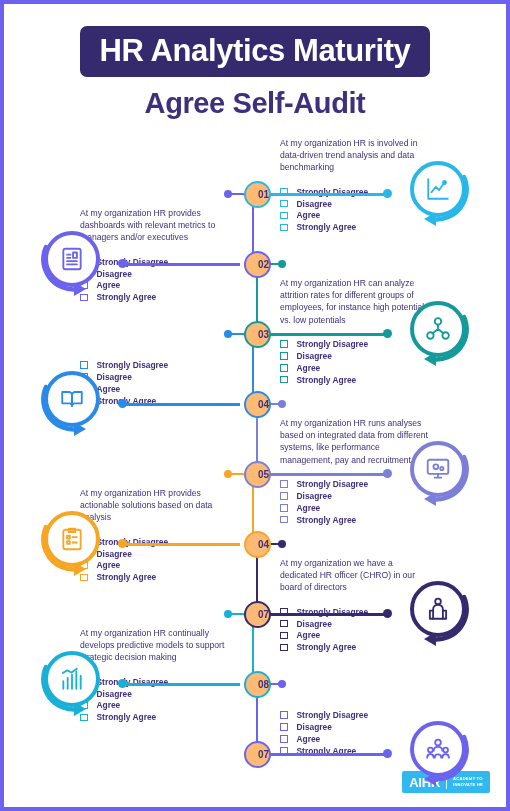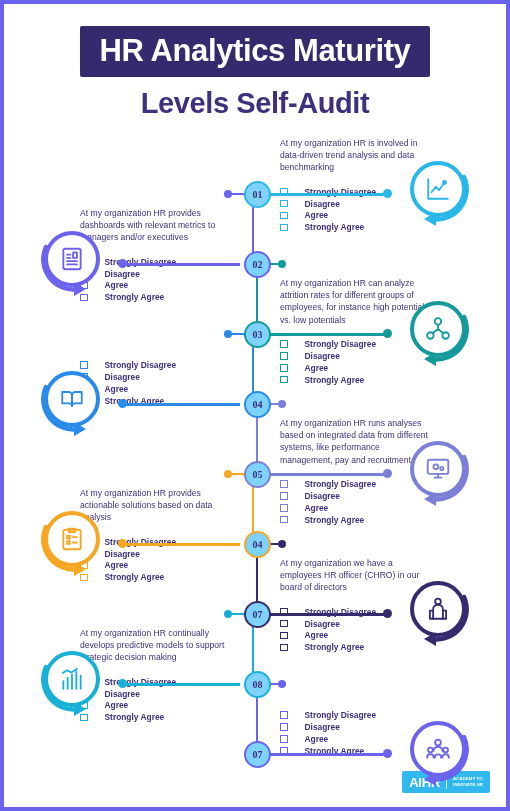--- a/index.html
+++ b/index.html
@@ -26,21 +26,21 @@
     text-align: center;
   }
   #title-badge {
     display: inline-block;
     background: #352a6e;
     color: #ffffff;
     font-size: 31px;
     font-weight: bold;
     letter-spacing: -0.4px;
     padding: 9px 20px 11px 20px;
-    border-radius: 2px;
+    border-radius: 7px;
     line-height: 1;
   }
   #subtitle {
     margin-top: 12px;
     color: #3f2f7d;
     font-size: 29px;
     font-weight: bold;
     letter-spacing: -0.4px;
     line-height: 1;
   }
@@ -60,27 +60,26 @@
   }
 
   
   .badge {
     position: absolute;
     left: 240px;
     top: 44px;
     width: 27px;
     height: 27px;
     border-radius: 50%;
-    background: #7dd3fc;
+    background: #fdba74;
     border: 2.5px solid currentColor;
     display: flex;
     align-items: center;
-    justify-content: center;
+    justify-content: flex-end;
     z-index: 6;
-    font-family: Liberation Serif, serif;
   }
   .badge span {
     font-size: 10px;
     font-weight: bold;
     color: #3f2f7d;
     line-height: 1;
   }
 
   
   .rail {
@@ -189,21 +188,21 @@
     line-height: 1.42;
   }
 
   .options {
     margin-top: 14px;
     list-style: none;
   }
   .options li {
     display: flex;
     align-items: center;
-    gap: 17px;
+    gap: 9px;
     margin-bottom: 3.5px;
   }
   .cb {
     width: 7.5px;
     height: 7.5px;
     border: 1.3px solid currentColor;
     background: #ffffff;
     flex: 0 0 auto;
   }
   .opt-label {
@@ -242,21 +241,21 @@
     letter-spacing: .15px;
   }
 </style>
 </head>
 <body>
 
 <div id="page" style="border-color: rgb(107, 99, 238); background: rgb(255, 255, 255);">
 
   <div id="header">
     <div id="title-badge" style="background: rgb(53, 42, 110);">HR Analytics Maturity</div>
-    <div id="subtitle" style="color: rgb(63, 47, 125);">Levels Self-Audit</div>
+    <div id="subtitle" style="color: rgb(63, 47, 125);">Agree Self-Audit</div>
   </div>
 
   <div id="steps">
       <div class="step right" style="top: 0px; color: rgb(41, 182, 232);">
         <div class="rail"></div>
         <div class="raildot"></div>
         <div class="badge">
           <span>01</span>
         </div>
         <div class="medallion">
@@ -526,21 +525,21 @@
             </svg></div>
           <div class="ring">
             <svg viewBox="0 0 24 24" fill="none" stroke="currentColor" stroke-width="1.7" stroke-linecap="round" stroke-linejoin="round">
               <circle cx="12" cy="5" r="2.6"></circle>
               <path d="M12 8.2c-3 0-4.5 2-4.5 4.3V21h9v-8.5c0-2.3-1.5-4.3-4.5-4.3z"></path>
               <path d="M7.5 13.5H4.5V21h3M16.5 13.5h3V21h-3"></path>
             </svg>
           </div>
         </div>
         <div class="txt">
-          <div class="prompt">At my organization we have a employees HR officer (CHRO) in our board of directors</div>
+          <div class="prompt">At my organization we have a dedicated HR officer (CHRO) in our board of directors</div>
           <ul class="options">
             <li>
               <span class="cb"></span>
               <span class="opt-label">Strongly Disagree</span>
             </li>
             <li>
               <span class="cb"></span>
               <span class="opt-label">Disagree</span>
             </li>
             <li>

